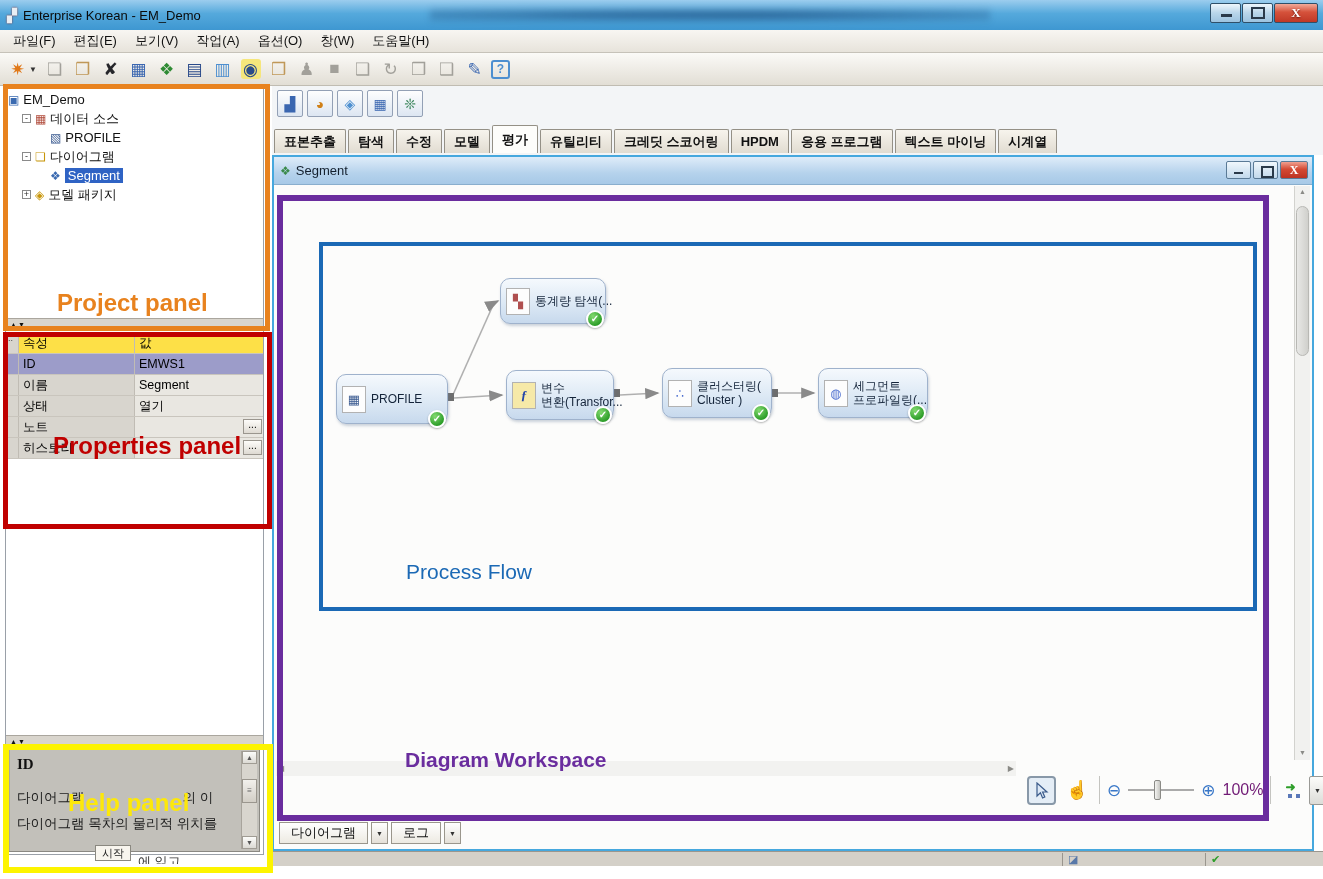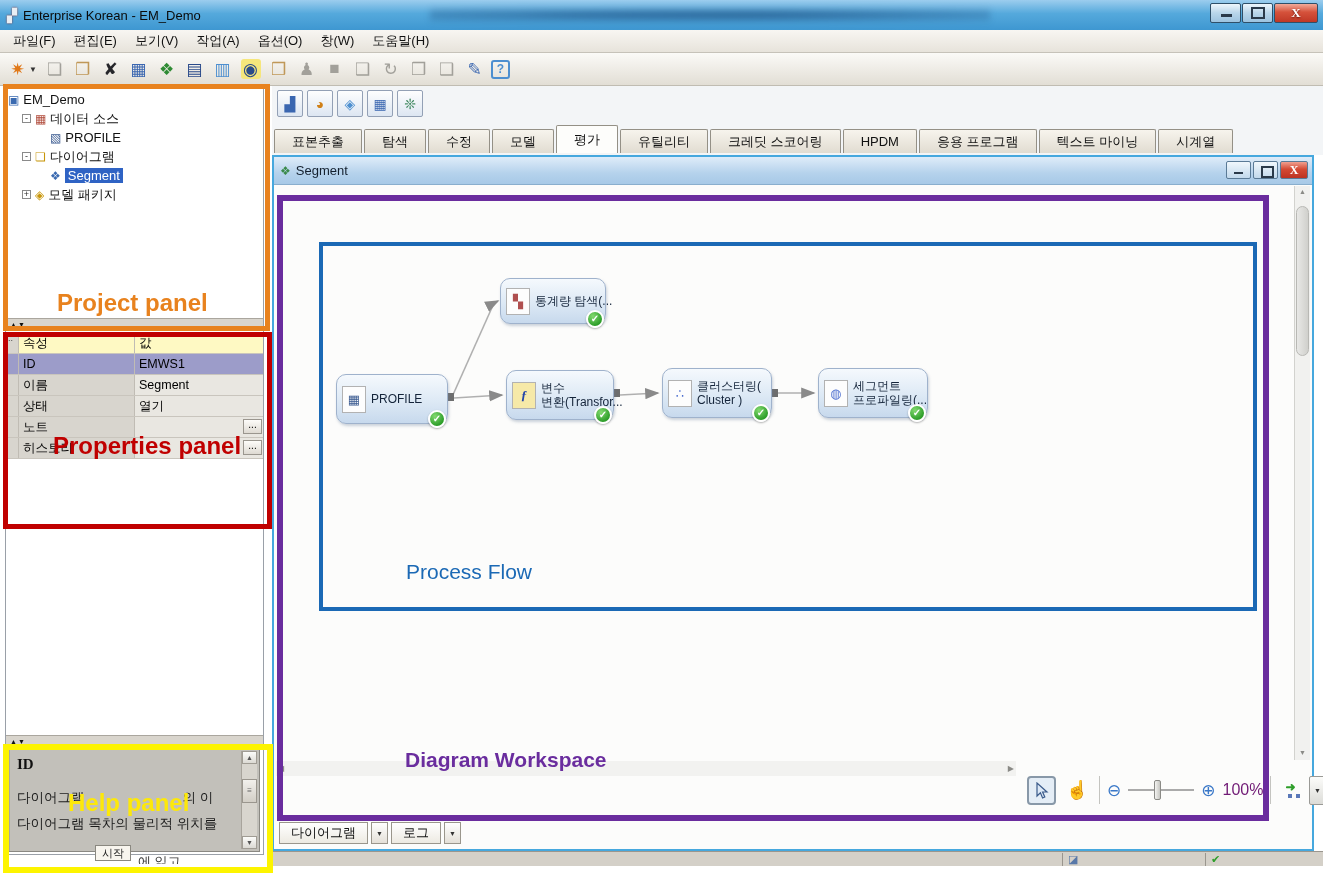--- a/index.html
+++ b/index.html
@@ -56,21 +56,21 @@
     border-bottom:1px solid #aaa69e; font-size:7px; color:#111; display:flex; align-items:center;
     padding-left:4px; letter-spacing:1px; }
 
   .props { left:6px; top:333px; width:257px; height:194px; background:#fff; font-size:12.5px; }
   .prow { display:flex; height:21px; border-bottom:1px solid #c9c5bd; }
   .pc0 { width:13px; background:#d8d5ce; border-right:1px solid #c0bcb4; font-size:9px; color:#444;
     display:flex; align-items:flex-start; padding-left:2px; }
   .pattr { width:116px; background:#d8d5ce; border-right:1px solid #c0bcb4; display:flex;
     align-items:center; padding-left:4px; }
   .pval { flex:1; background:#e9e7e1; display:flex; align-items:center; padding-left:4px; position:relative; }
-  .prow.hdr .pattr, .prow.hdr .pval { background:#fef9c3;font-family:Liberation Serif, serif; }
+  .prow.hdr .pattr, .prow.hdr .pval { background:#fde047;font-family:Liberation Serif, serif; }
   .prow.sel .pattr, .prow.sel .pval, .prow.sel .pc0 { background:#9c9cc9; }
   .muted { color:#9a9a9a; }
   .dots-btn { position:absolute; right:1px; top:2px; width:19px; height:15px;
     border:1px solid #9a968e; background:linear-gradient(#fdfcf9,#dedad2);
     font-size:10px; line-height:9px; text-align:center; }
 
   .helpp { left:8px; top:748px; width:252px; height:104px; background:#c2c0ba;
     border:1px solid #8a8882; box-shadow:inset 1px 1px 0 #a8a6a0; }
   .help-h { font-family:"Liberation Serif",serif; font-weight:bold; font-size:15px; padding:7px 0 0 8px; color:#111; }
   .help-line { font-size:13.5px; padding-left:8px; color:#1a1a1a; display:flex; }
@@ -88,23 +88,23 @@
   
   .topfill { left:272px; top:86px; width:1051px; height:69px; background:#f3f5f7; }
   .scut-row { left:277px; top:90px; display:flex; gap:4px; }
   .scut { width:26px; height:27px; border:1px solid #93a0b5; border-radius:2px;
     background:linear-gradient(#fefefe,#dde6f2); display:flex; align-items:center;
     justify-content:center; font-size:14px; }
   .scut:nth-child(1){color:#3a66b0} .scut:nth-child(2){color:#d08018}
   .scut:nth-child(3){color:#4d8fd0} .scut:nth-child(4){color:#3a66b0} .scut:nth-child(5){color:#38845a}
 
   .tabs { left:274px; top:124px; height:29px; display:flex; align-items:flex-end; font-size:13px; color:#111; }
-  .tab { height:24px; padding:0 17px; display:flex; align-items:center;
+  .tab { height:24px; padding:0 9px; display:flex; align-items:center;
     background:linear-gradient(#f7f4ed,#e1dcd1); border:1px solid #94908 6; border:1px solid #949086;
-    border-bottom:none; margin-right:2px; border-radius:2px 2px 0 0; }
+    border-bottom:none; margin-right:2px; border-radius:2px 2px 0 0;font-weight:bold; }
   .tab.active { background:#fdfdfb; height:28px; position:relative; z-index:2; }
 
   
   .iwin { left:272px; top:155px; width:1042px; height:696px; border:2px solid #46a8de; background:#fcfcfb; }
   .ititle { left:274px; top:157px; width:1038px; height:28px;
     background:linear-gradient(#dfecf9,#b5d2ec 60%,#a7c9e7); border-bottom:1px solid #89aecd;
     display:flex; align-items:center; padding-left:6px; font-size:13px; color:#14202e; gap:5px; }
   .ititle .iicon { font-size:12px; color:#3a8a4a; }
   .iwinbtns { position:absolute; right:4px; top:4px; display:flex; gap:2px; }
   .iwbtn { width:25px; height:18px; border:1px solid #5a7a96; border-radius:2px;

